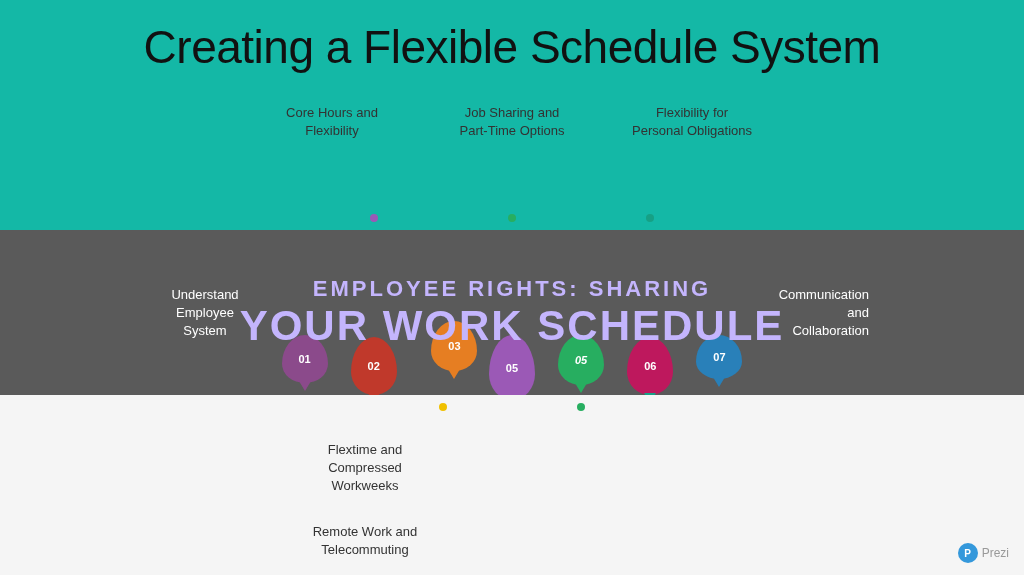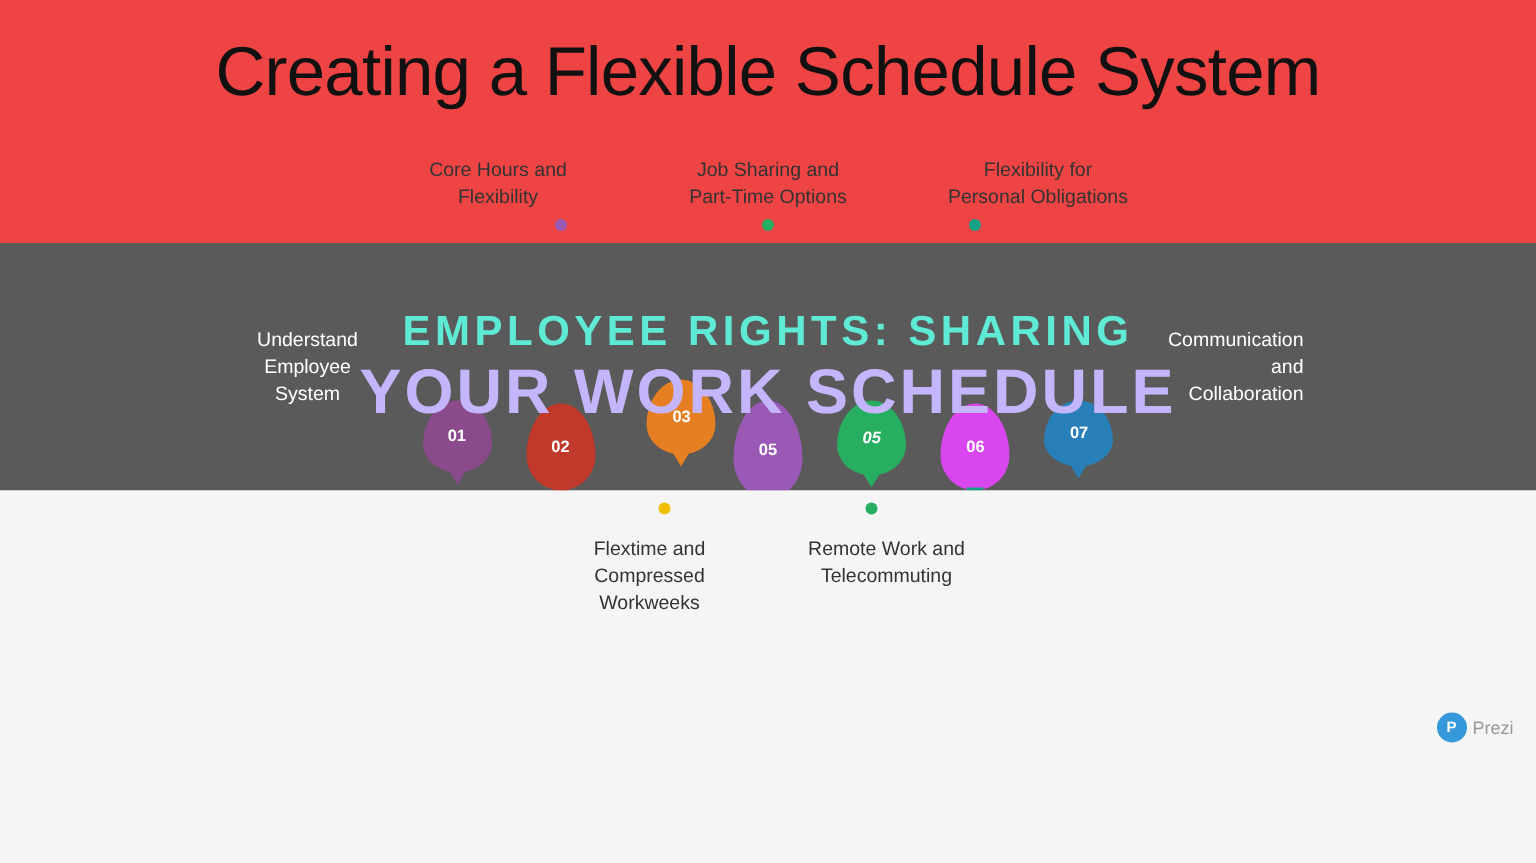--- a/index.html
+++ b/index.html
@@ -7,23 +7,23 @@
       width: 1024px;
       height: 575px;
       overflow: hidden;
       background: #f5f5f5;
       font-family: Arial, sans-serif;
       position: relative;
     }
 
     
     .top-section {
-      background: #ef4444;
+      background: #14b8a6;
       width: 100%;
-      height: 162px;
+      height: 230px;
       position: relative;
     }
 
     .main-title {
       text-align: center;
       font-size: 46px;
       font-weight: 400;
       color: #111;
       padding-top: 20px;
       letter-spacing: -0.5px;
@@ -63,23 +63,23 @@
       overflow: hidden;
     }
 
     .text-overlay {
       position: absolute;
       text-align: center;
       z-index: 10;
     }
 
     .employee-rights-text {
-      font-size: 28px;
+      font-size: 22px;
       font-weight: 600;
-      color: #5eead4;
+      color: #c4b5fd;
       letter-spacing: 3px;
       text-transform: uppercase;
     }
 
     .work-schedule-text {
       font-size: 42px;
       font-weight: 900;
       color: #c4b5fd;
       letter-spacing: 2px;
       text-transform: uppercase;
@@ -163,37 +163,38 @@
 
     .pin-balloon.color3 { background: #e67e22; }
     .pin-balloon.color3::after { border-top-color: #e67e22; }
 
     .pin-balloon.color4 { background: #9b59b6; }
     .pin-balloon.color4::after { border-top-color: #9b59b6; }
 
     .pin-balloon.color5 { background: #27ae60; }
     .pin-balloon.color5::after { border-top-color: #27ae60; }
 
-    .pin-balloon.color6 { background: #d946ef; }
+    .pin-balloon.color6 { background: #be185d; }
     .pin-balloon.color6::after { border-top-color: #16a085; }
 
     .pin-balloon.color7 { background: #2980b9; align-items: center; }
     .pin-balloon.color7::after { border-top-color: #2980b9; }
 
     
     .bottom-section {
       background: #f5f5f5;
       width: 100%;
       height: 180px;
       position: relative;
       display: flex;
       align-items: flex-start;
       justify-content: center;
       gap: 28px;
       padding: 30px 300px 0;
+      flex-direction: column;
     }
 
     .bottom-label {
       font-size: 13px;
       color: #333;
       text-align: center;
       max-width: 130px;
       line-height: 1.4;
     }
 

